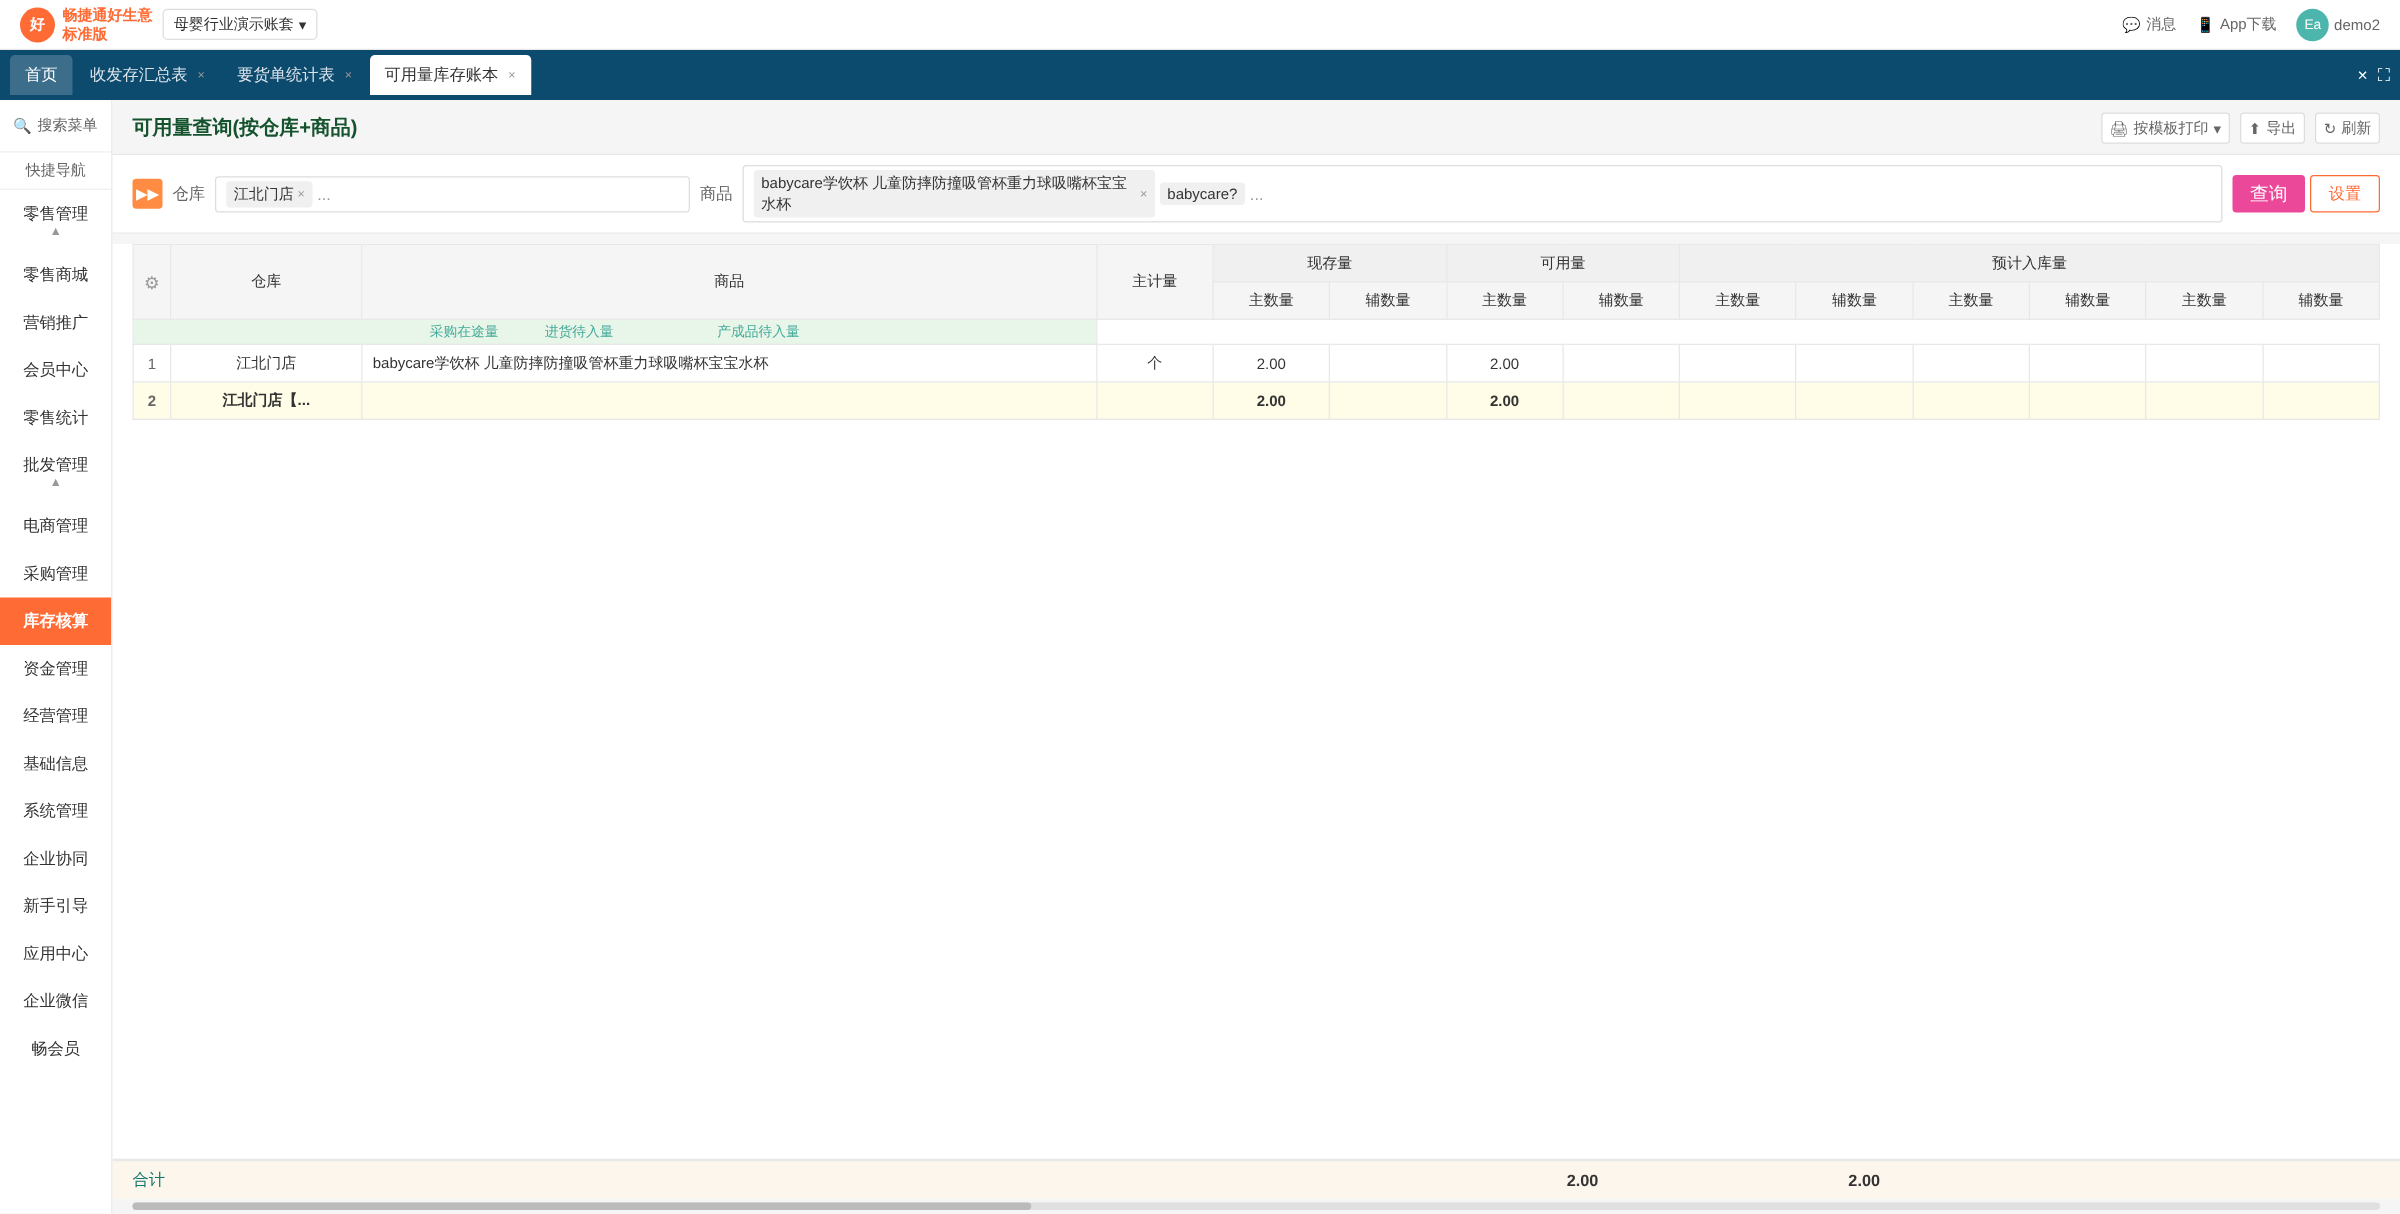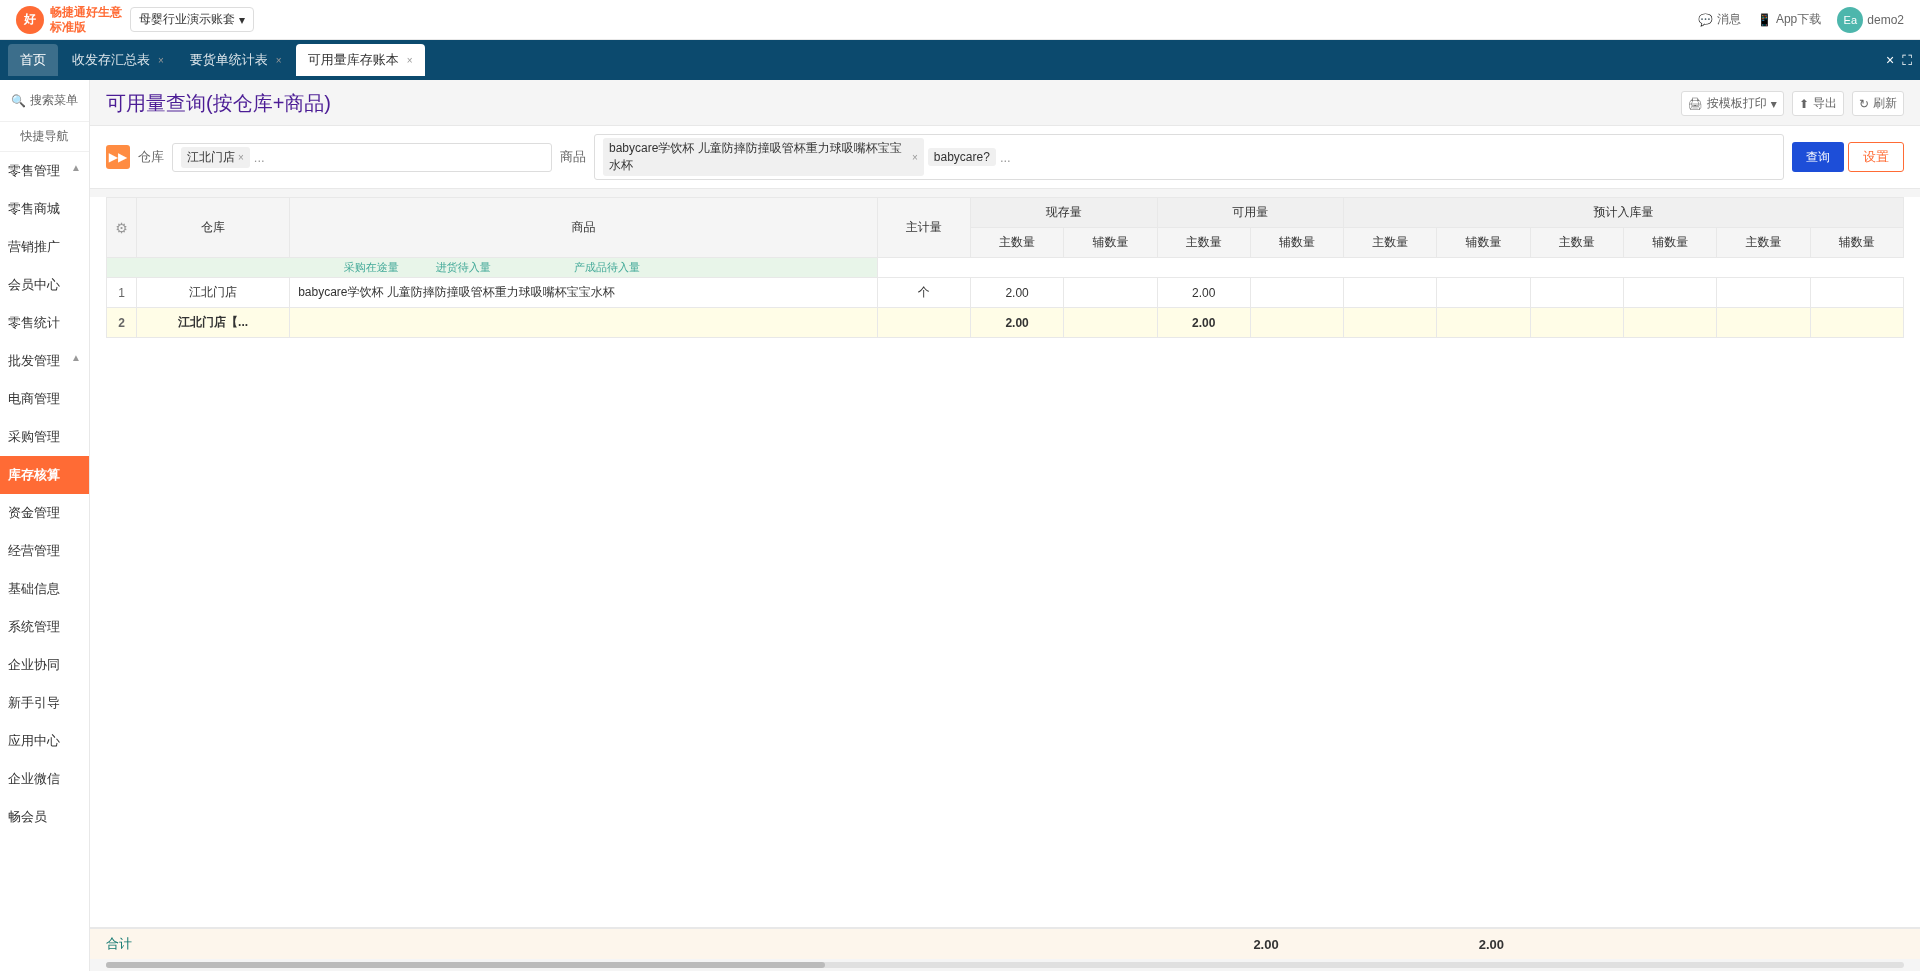--- a/index.html
+++ b/index.html
@@ -27,41 +27,41 @@
     .nav-actions { display: flex; align-items: center; gap: 8px; color: white; font-size: 16px; cursor: pointer; }
 
     
     .main-layout { display: flex; flex: 1; overflow: hidden; }
 
     
     .sidebar { width: 90px; background: #fff; border-right: 1px solid #e8e8e8; display: flex; flex-direction: column; flex-shrink: 0; overflow-y: auto; }
     .sidebar-search { padding: 8px; border-bottom: 1px solid #f0f0f0; }
     .sidebar-search-btn { width: 100%; background: none; border: none; font-size: 12px; color: #666; cursor: pointer; display: flex; align-items: center; gap: 4px; justify-content: center; padding: 4px 0; }
     .sidebar-nav-btn { padding: 6px 8px; font-size: 12px; color: #666; cursor: pointer; text-align: center; border-bottom: 1px solid #f0f0f0; }
-    .sidebar-menu-item { padding: 10px 8px; font-size: 13px; color: #333; cursor: pointer; text-align: center; display: flex; justify-content: space-between; }
+    .sidebar-menu-item { padding: 10px 8px; font-size: 13px; color: #333; cursor: pointer; text-align: center; display: flex; justify-content: space-between; flex-direction: column; }
     .sidebar-menu-item.active { background: #ff6b35; color: white; font-weight: bold; }
     .sidebar-menu-item .arrow { font-size: 10px; color: #999; }
 
     
     .content-area { flex: 1; display: flex; flex-direction: column; overflow: hidden; }
     .page-header { padding: 10px 16px 8px; background: #f5f5f5; display: flex; align-items: center; justify-content: space-between; border-bottom: 1px solid #e8e8e8; flex-shrink: 0; }
-    .page-title { font-size: 20px; font-weight: normal; color: #4c1d95; }
+    .page-title { font-size: 16px; font-weight: bold; color: #14532d; }
     .header-actions { display: flex; align-items: center; gap: 8px; }
     .header-btn { display: flex; align-items: center; gap: 4px; font-size: 12px; color: #666; cursor: pointer; padding: 3px 6px; border: 1px solid #ddd; border-radius: 3px; background: #fff; }
 
     
     .filter-bar { padding: 8px 16px; background: #fff; border-bottom: 1px solid #e8e8e8; display: flex; align-items: center; gap: 8px; flex-shrink: 0; }
     .expand-btn { width: 24px; height: 24px; background: #ff8c42; border-radius: 3px; display: flex; align-items: center; justify-content: center; color: white; cursor: pointer; font-size: 12px; flex-shrink: 0; }
     .filter-label { font-size: 13px; color: #666; }
     .filter-tag-container { display: flex; align-items: center; gap: 4px; flex: 1; border: 1px solid #ddd; border-radius: 3px; padding: 3px 8px; min-height: 28px; }
     .filter-tag { background: #f0f0f0; border-radius: 3px; padding: 2px 6px; font-size: 12px; color: #333; display: flex; align-items: center; gap: 3px; }
     .filter-tag-close { color: #999; cursor: pointer; font-size: 10px; }
     .filter-ellipsis { color: #999; cursor: pointer; }
     .filter-action-btns { display: flex; gap: 4px; }
-    .query-btn { background: #1d4ed8; color: white; border: none; border-radius: 3px; padding: 5px 14px; font-size: 12px; cursor: pointer; }
+    .query-btn { background: #ec4899; color: white; border: none; border-radius: 3px; padding: 5px 14px; font-size: 15px; cursor: pointer; }
     .settings-btn { background: #fff; color: #ff6b35; border: 1px solid #ff6b35; border-radius: 3px; padding: 5px 14px; font-size: 13px; cursor: pointer; }
 
     
     .table-area { flex: 1; overflow: auto; background: #fff; padding: 0 16px 0; }
     table { width: 100%; border-collapse: collapse; font-size: 12px; }
     thead tr { background: #f5f5f5; }
     th { border: 1px solid #e8e8e8; padding: 6px 8px; text-align: center; color: #333; font-weight: normal; white-space: nowrap; }
     td { border: 1px solid #e8e8e8; padding: 6px 8px; text-align: center; color: #333; white-space: nowrap; }
     .col-settings { width: 30px; }
     .th-main { background: #f0f0f0; margin-top: 40px; }

